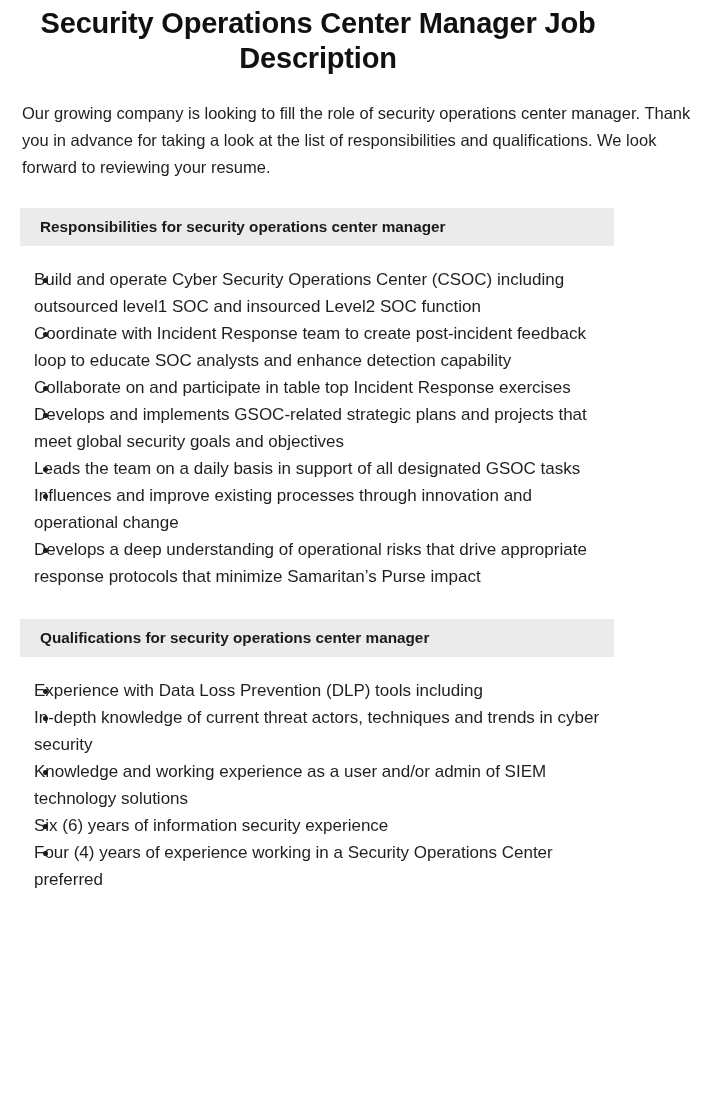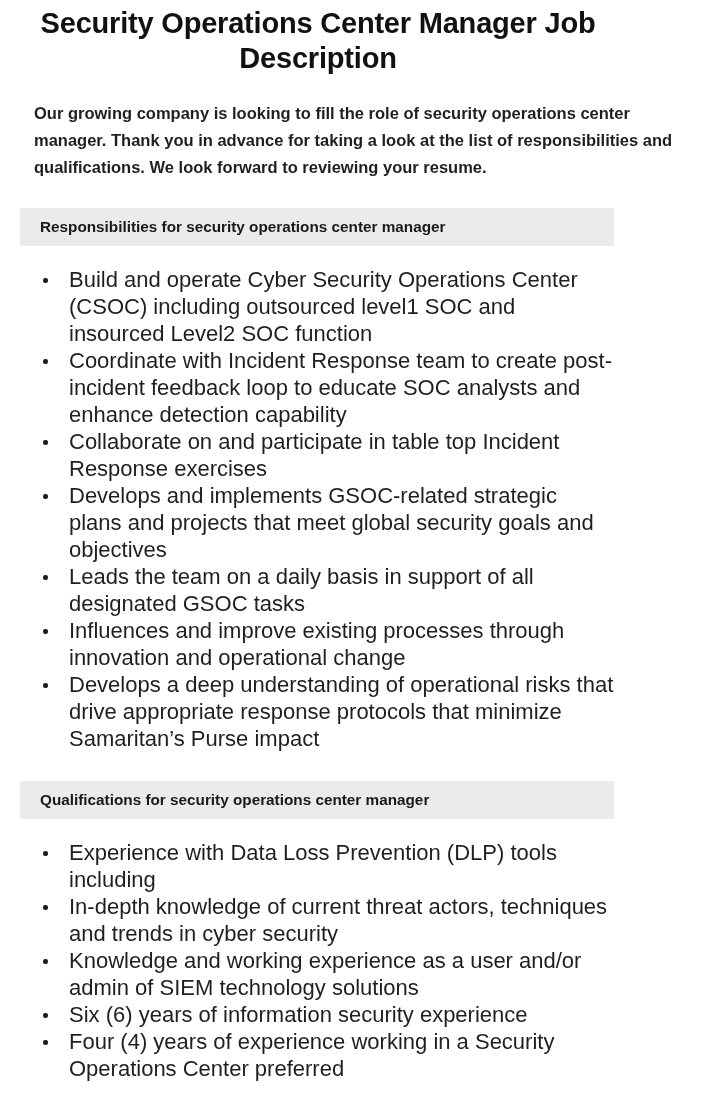--- a/index.html
+++ b/index.html
@@ -34,24 +34,23 @@
     padding: 6px 28px 0 28px;
     box-sizing: border-box;
   }
 
   
   .intro {
     font-size: 16.5px;
     line-height: 27px;
     color: #1f1f1f;
     margin: 0;
-    padding: 24px 22px 0 34px;
+    padding: 24px 22px 0 22px;
     box-sizing: border-box;
     width: 720px;
-    font-weight: bold;
   }
 
   
   .section {
     margin: 0;
     padding: 0;
   }
   .section-resp {
     padding-top: 27px;
   }
@@ -71,25 +70,25 @@
 
   
   ul.bullets {
     list-style: none;
     margin: 0;
     padding: 20px 22px 0 0;
     box-sizing: border-box;
   }
   ul.bullets li {
     position: relative;
-    font-size: 22px;
+    font-size: 17px;
     line-height: 27px;
     color: #1f1f1f;
     margin: 0 0 0 0;
-    padding: 0 0 0 69px;
+    padding: 0 0 0 34px;
     box-sizing: border-box;
   }
   ul.bullets li::before {
     content: "";
     position: absolute;
     left: 43px;
     top: 12px;
     width: 4.5px;
     height: 4.5px;
     border-radius: 50%;

